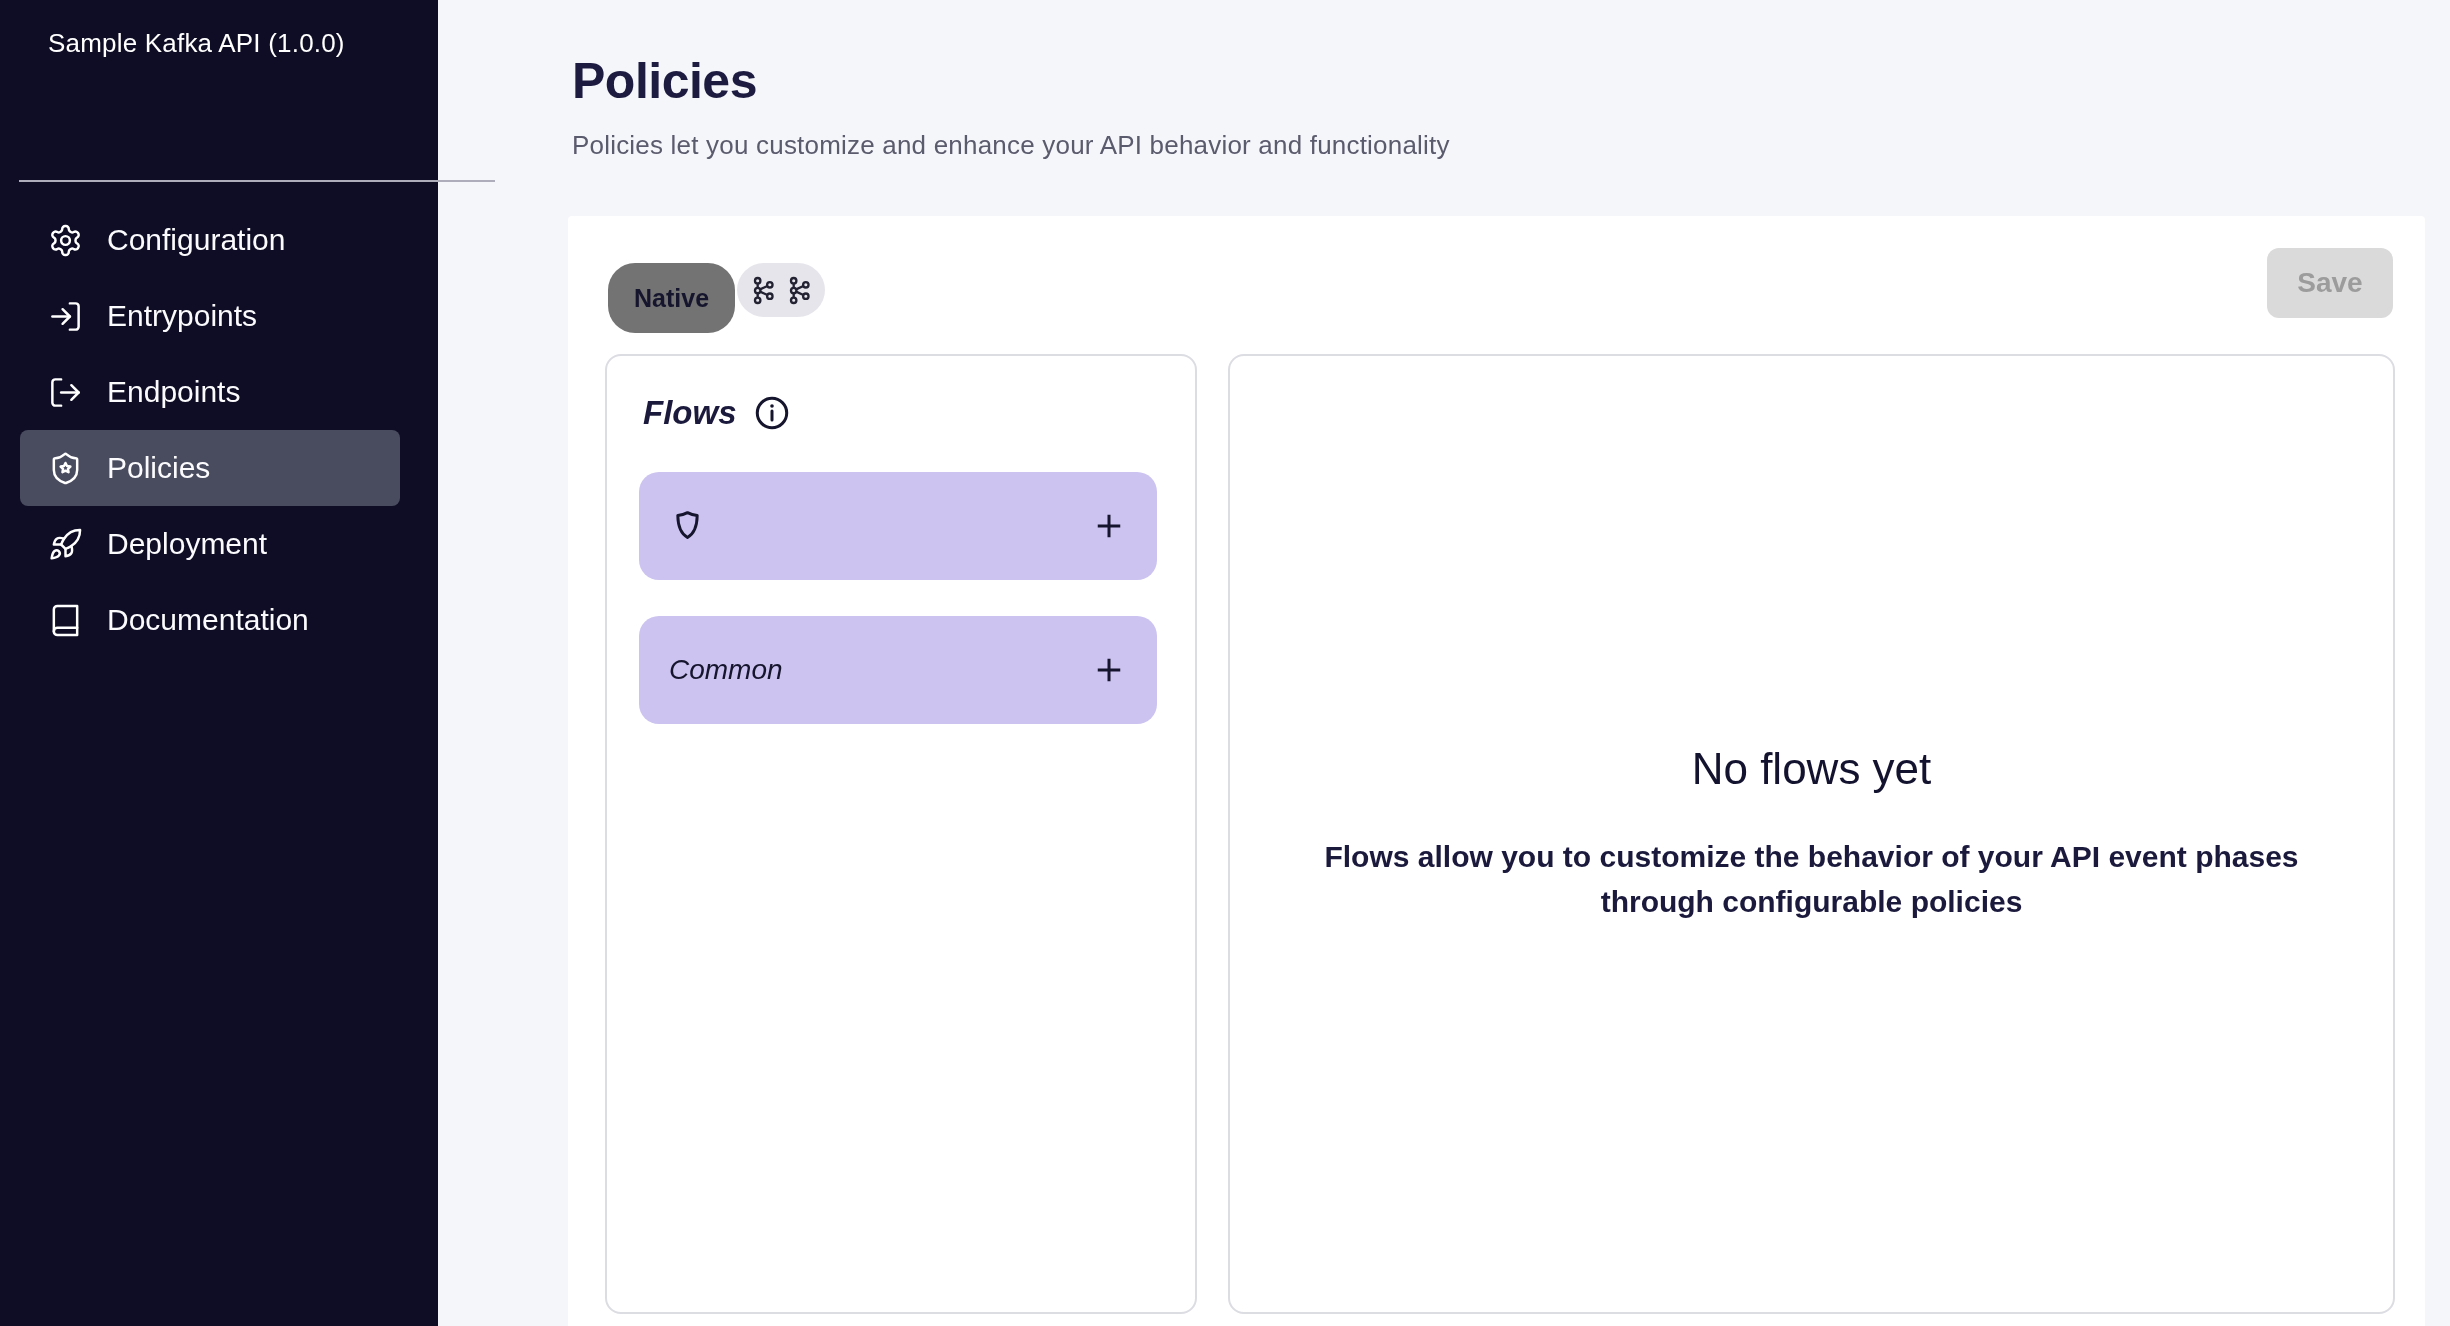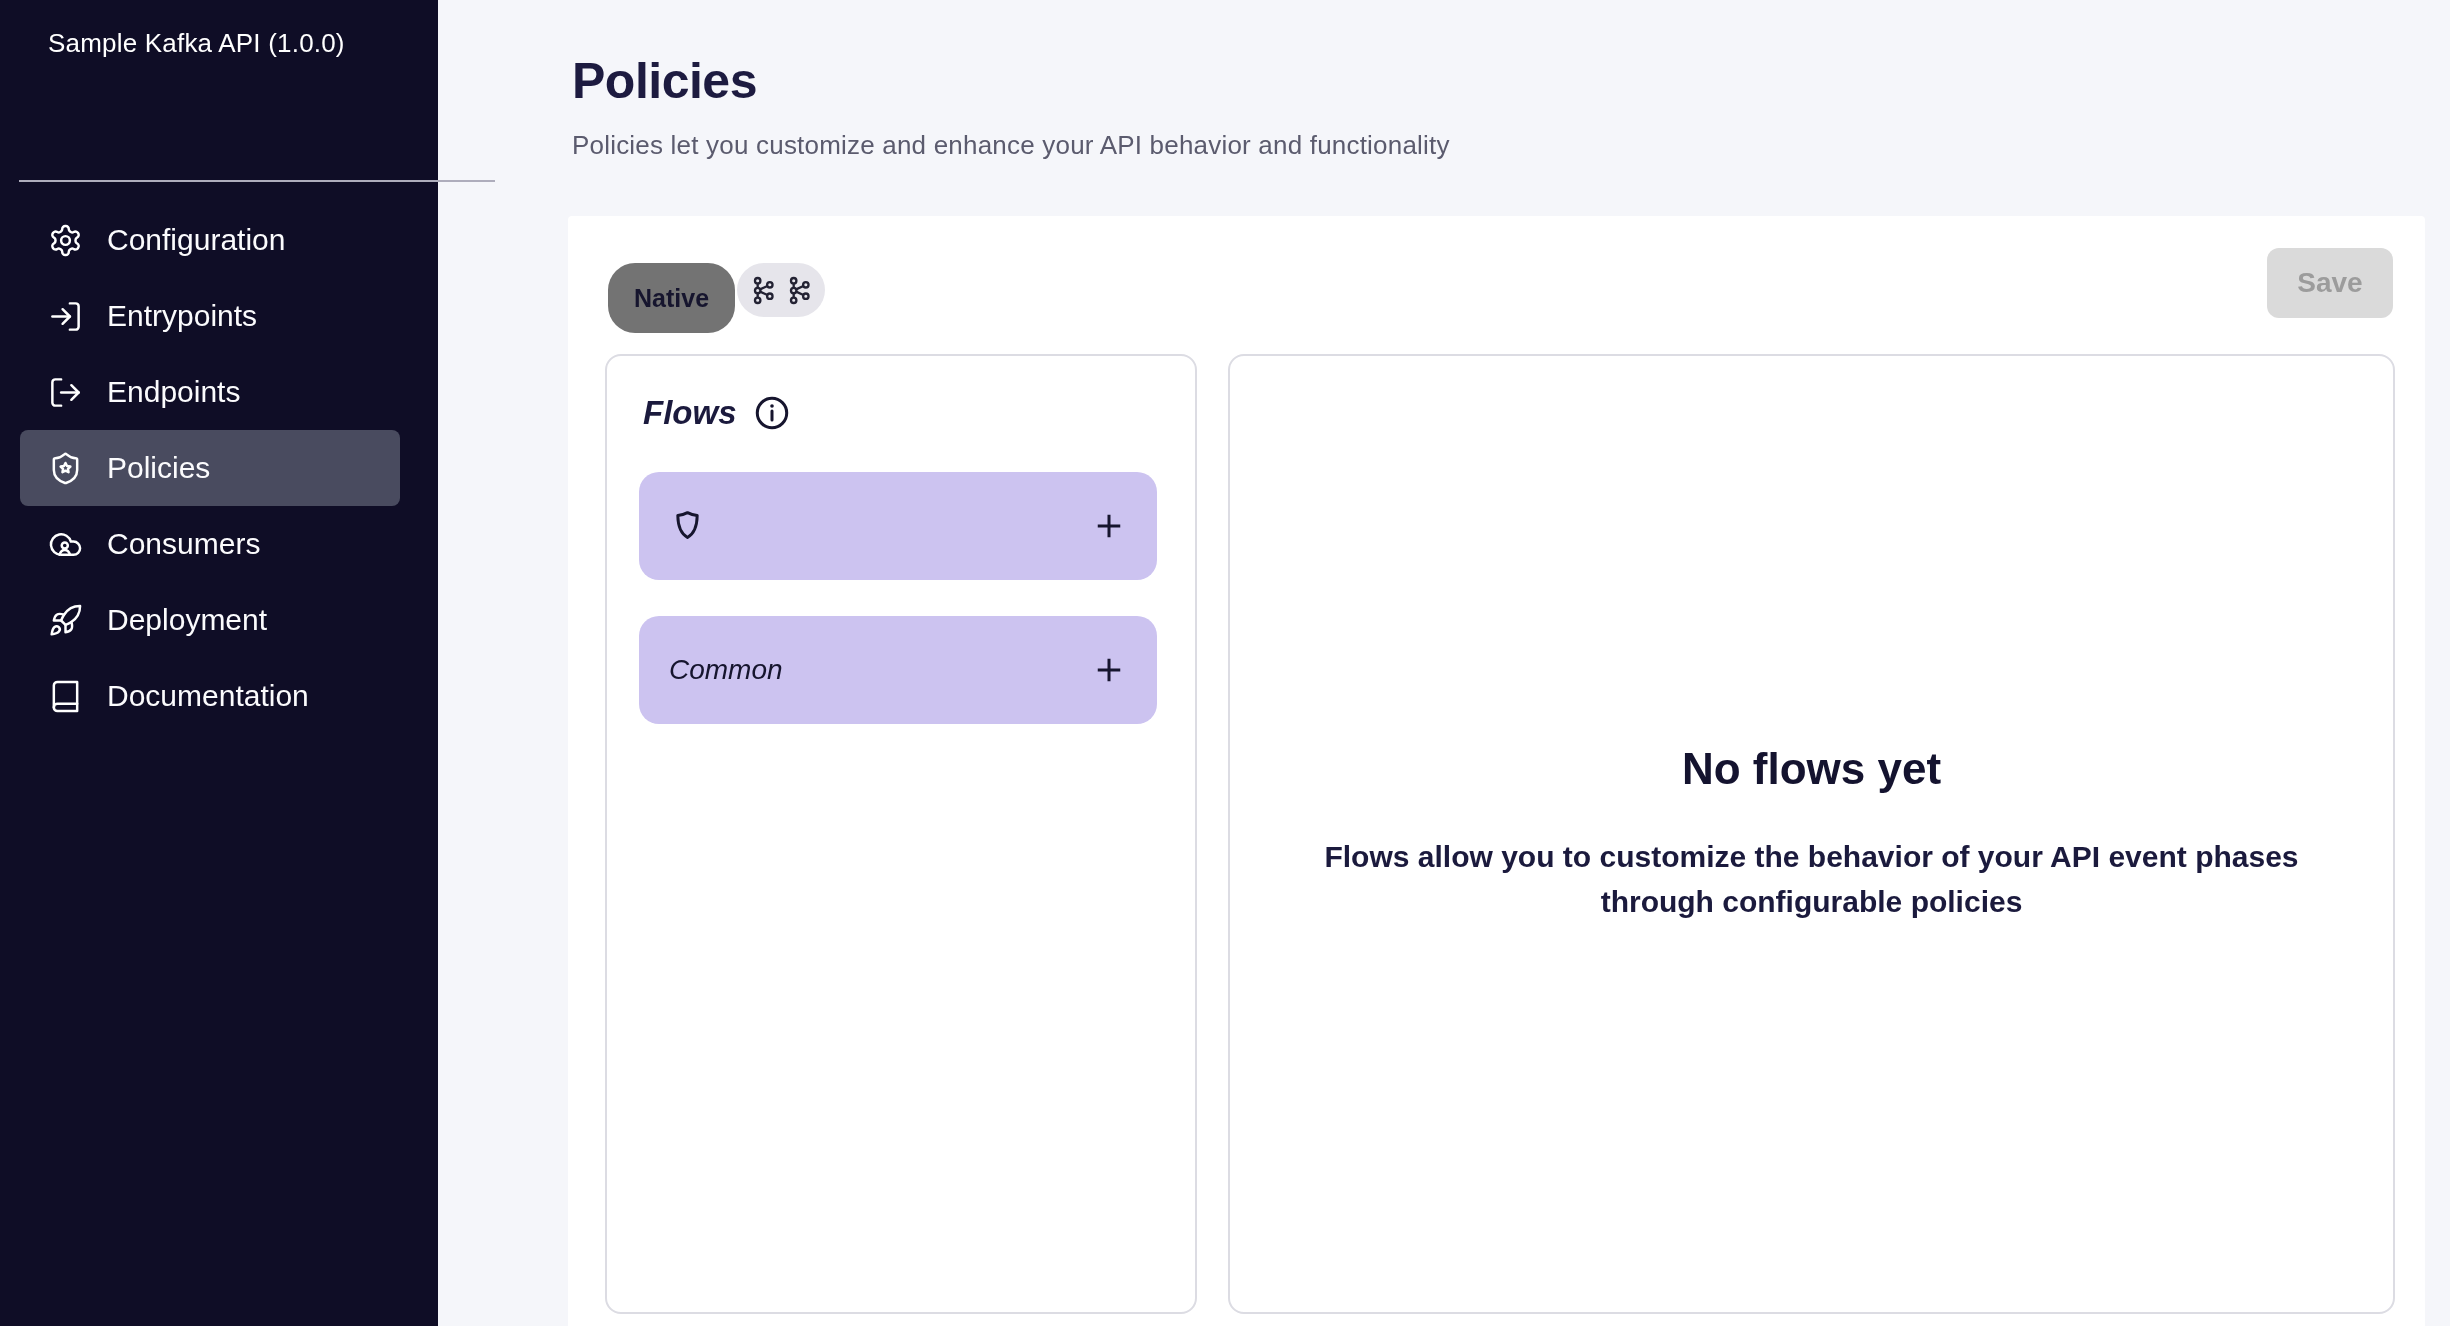--- a/index.html
+++ b/index.html
@@ -86,21 +86,21 @@
     background:#ccc3f0;border-radius:20px;
     display:flex;align-items:center;padding:0 30px;box-sizing:border-box;
     cursor:pointer;
   }
   .flow-item-1{top:116px;}
   .flow-item-2{top:260px;}
   .flow-shield{width:37px;height:37px;color:#16152e;margin-right:21px;flex:0 0 auto;}
   .flow-label{font-size:28px;font-weight:500;color:#16152e;line-height:42px;}
   .flow-plus{width:36px;height:36px;color:#16152e;margin-left:auto;flex:0 0 auto;cursor:pointer;}
   
-  .empty-title{font-size:44px;font-weight:700;color:#14132f;margin-bottom:40px;}
+  .empty-title{font-size:44px;font-weight:400;color:#14132f;margin-bottom:40px;}
   .empty-desc{
     width:980px;text-align:center;font-size:30px;font-weight:600;
     color:#1b1a3d;line-height:45px;
   }
 </style>
 </head>
 <body>
 
 <div class="sidebar">
   <div class="api-title">Sample Kafka API (1.0.0)</div>
@@ -139,30 +139,20 @@
       <span>Endpoints</span>
     </div>
     <div class="nav-item selected">
       <span class="nicon">
         <svg viewBox="0 0 24 24" fill="none" stroke="currentColor" stroke-width="1.7" stroke-linejoin="round">
           <path d="M20 13c0 5-3.5 7.5-7.66 8.95a1 1 0 0 1-.67-.01C7.5 20.5 4 18 4 13V6a1 1 0 0 1 1-1c2 0 4.5-1.2 6.24-2.72a1.17 1.17 0 0 1 1.52 0C14.51 3.81 17 5 19 5a1 1 0 0 1 1 1z"></path>
           <path d="M12 8.2l1.05 2.1 2.3.34-1.66 1.62.39 2.3L12 13.48l-2.08 1.08.39-2.3-1.66-1.62 2.3-.34z"></path>
         </svg>
       </span>
       <span>Policies</span>
-    </div>
-    <div class="nav-item">
-      <span class="nicon">
-        <svg viewBox="0 0 24 24" fill="none" stroke="currentColor" stroke-width="1.7" stroke-linecap="round">
-          <path d="M17.5 19H9a7 7 0 1 1 6.71-9h1.79a4.5 4.5 0 1 1 0 9Z"></path>
-          <circle cx="11.5" cy="12.7" r="2.1"></circle>
-          <path d="M7.9 19c.6-2.2 2-3.3 3.6-3.3s3 1.1 3.6 3.3"></path>
-        </svg>
-      </span>
-      <span>Consumers</span>
     </div>
     <div class="nav-item">
       <span class="nicon">
         <svg viewBox="0 0 24 24" fill="none" stroke="currentColor" stroke-width="1.7" stroke-linecap="round" stroke-linejoin="round">
           <path d="M4.5 16.5c-1.5 1.26-2 5-2 5s3.74-.5 5-2c.71-.84.7-2.13-.09-2.91a2.18 2.18 0 0 0-2.91-.09z"></path>
           <path d="M12 15l-3-3a22 22 0 0 1 2-3.95A12.88 12.88 0 0 1 22 2c0 2.72-.78 7.5-6 11a22.35 22.35 0 0 1-4 2z"></path>
           <path d="M9 12H4s.55-3.03 2-4c1.62-1.08 5 0 5 0"></path>
           <path d="M12 15v5s3.03-.55 4-2c1.08-1.62 0-5 0-5"></path>
         </svg>
       </span>

